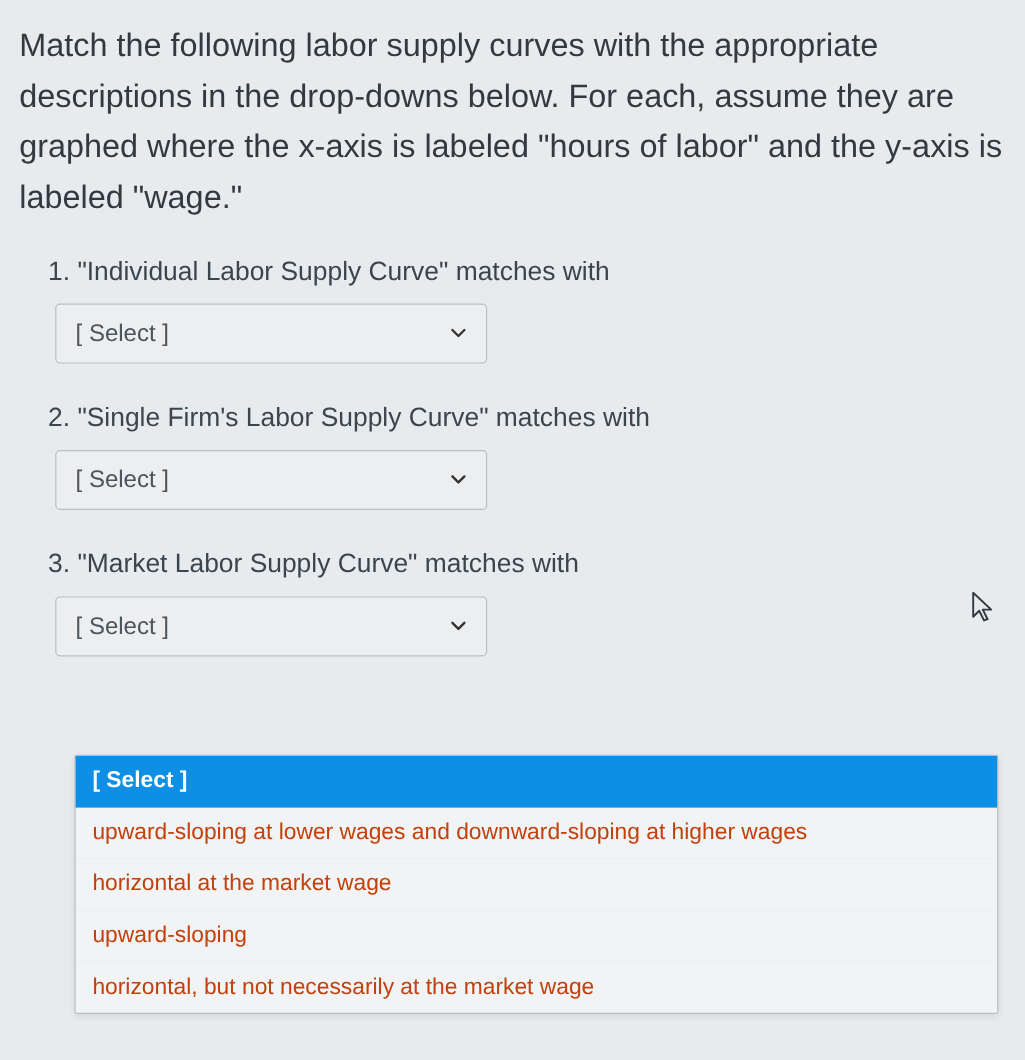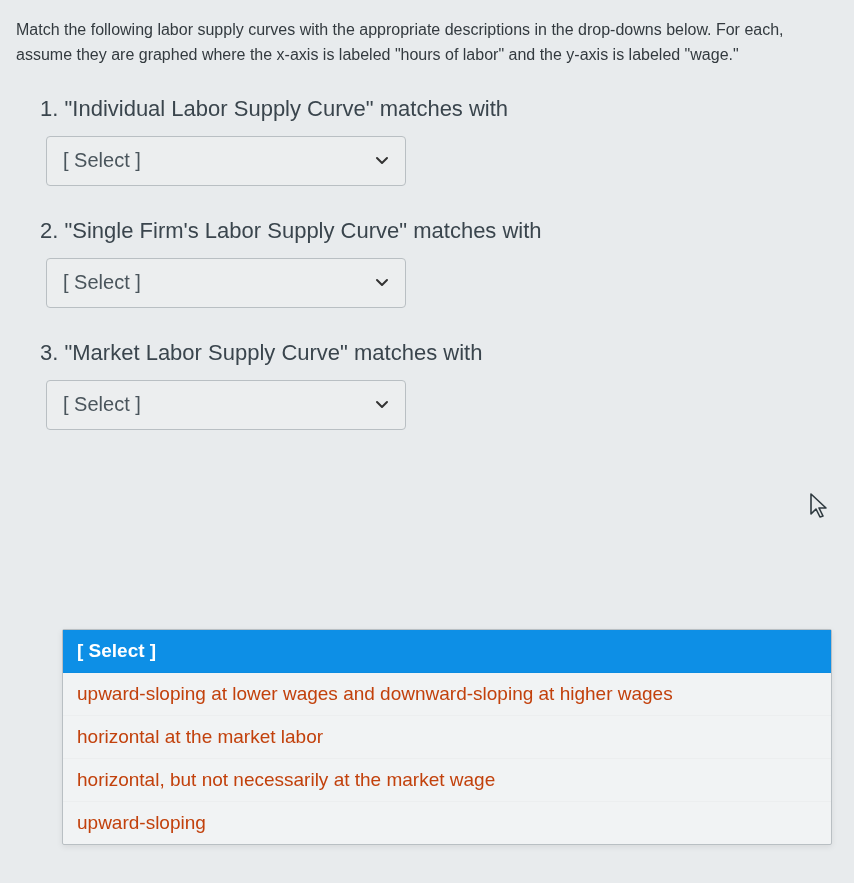--- a/index.html
+++ b/index.html
@@ -10,21 +10,21 @@
     body {
       font-family: -apple-system, BlinkMacSystemFont, "Segoe UI", Helvetica, Arial, sans-serif;
       background: #e8ebed;
       padding: 18px 16px;
       color: #2d3b45;
       width: 854px;
       height: 883px;
       position: relative;
     }
     .instruction {
-      font-size: 16px;
+      font-size: 27px;
       line-height: 1.55;
       color: #333a3f;
       margin-bottom: 28px;
       font-weight: 400;
     }
     .questions {
       padding-left: 24px;
     }
     .question {
       margin-bottom: 32px;
@@ -151,22 +151,22 @@
           </svg>
       </span>
     </div>
   </div>
 
 </div>
 
 <div class="dropdown-panel" id="dropdown-panel">
     <div class="dropdown-option highlighted">[ Select ]</div>
     <div class="dropdown-option">upward-sloping at lower wages and downward-sloping at higher wages</div>
-    <div class="dropdown-option">horizontal at the market labor</div>
+    <div class="dropdown-option">horizontal at the market wage</div>
+    <div class="dropdown-option">upward-sloping</div>
     <div class="dropdown-option">horizontal, but not necessarily at the market wage</div>
-    <div class="dropdown-option">upward-sloping</div>
   </div>
 
 <div class="cursor-arrow">
   <svg viewBox="0 0 22 28">
     <path d="M 3 2 L 3 22 L 8 17 L 12 25 L 15 24 L 11 16 L 18 16 Z" fill="none" stroke="#2f3a40" stroke-width="1.6" stroke-linejoin="round"></path>
   </svg>
 </div>
 
 </body></html>

